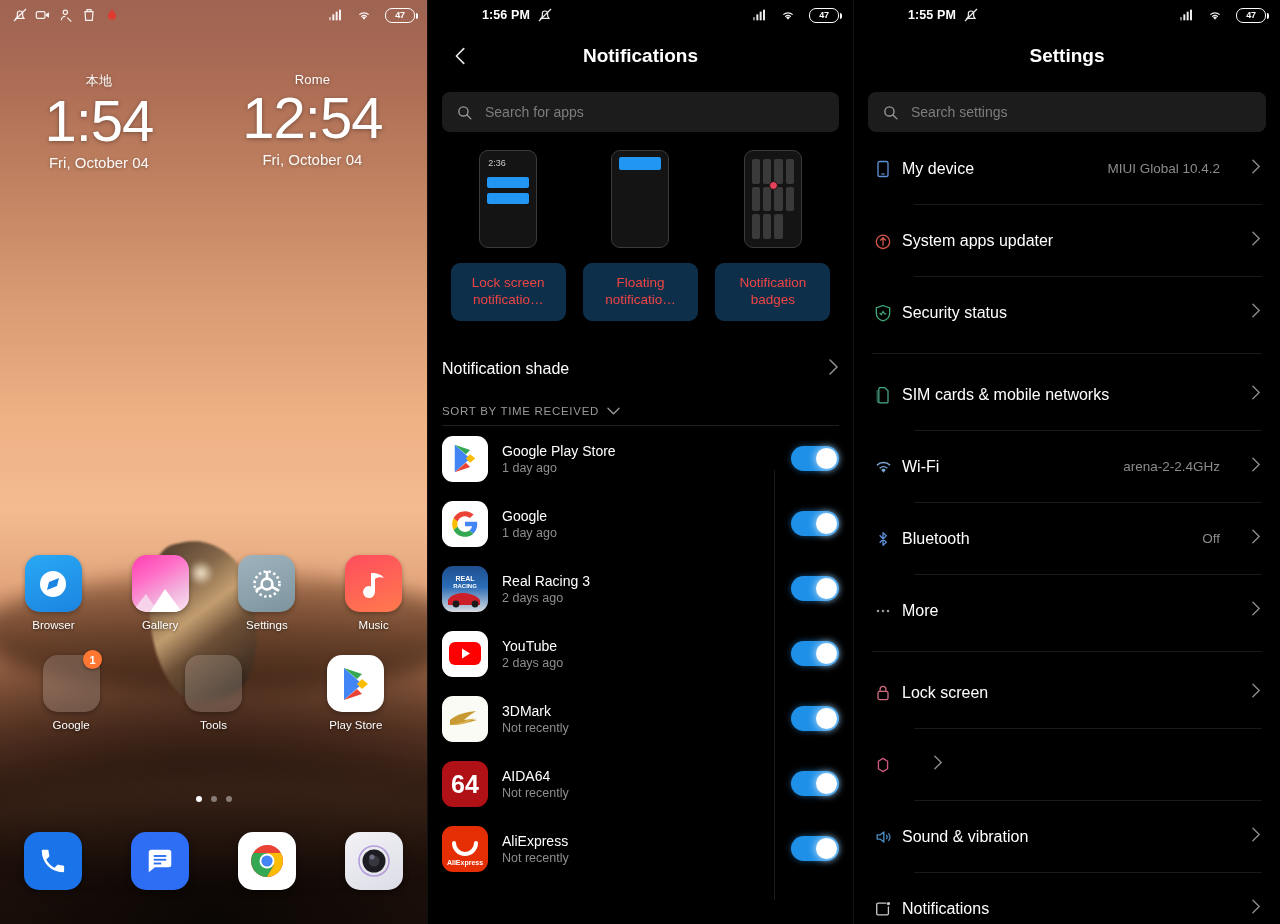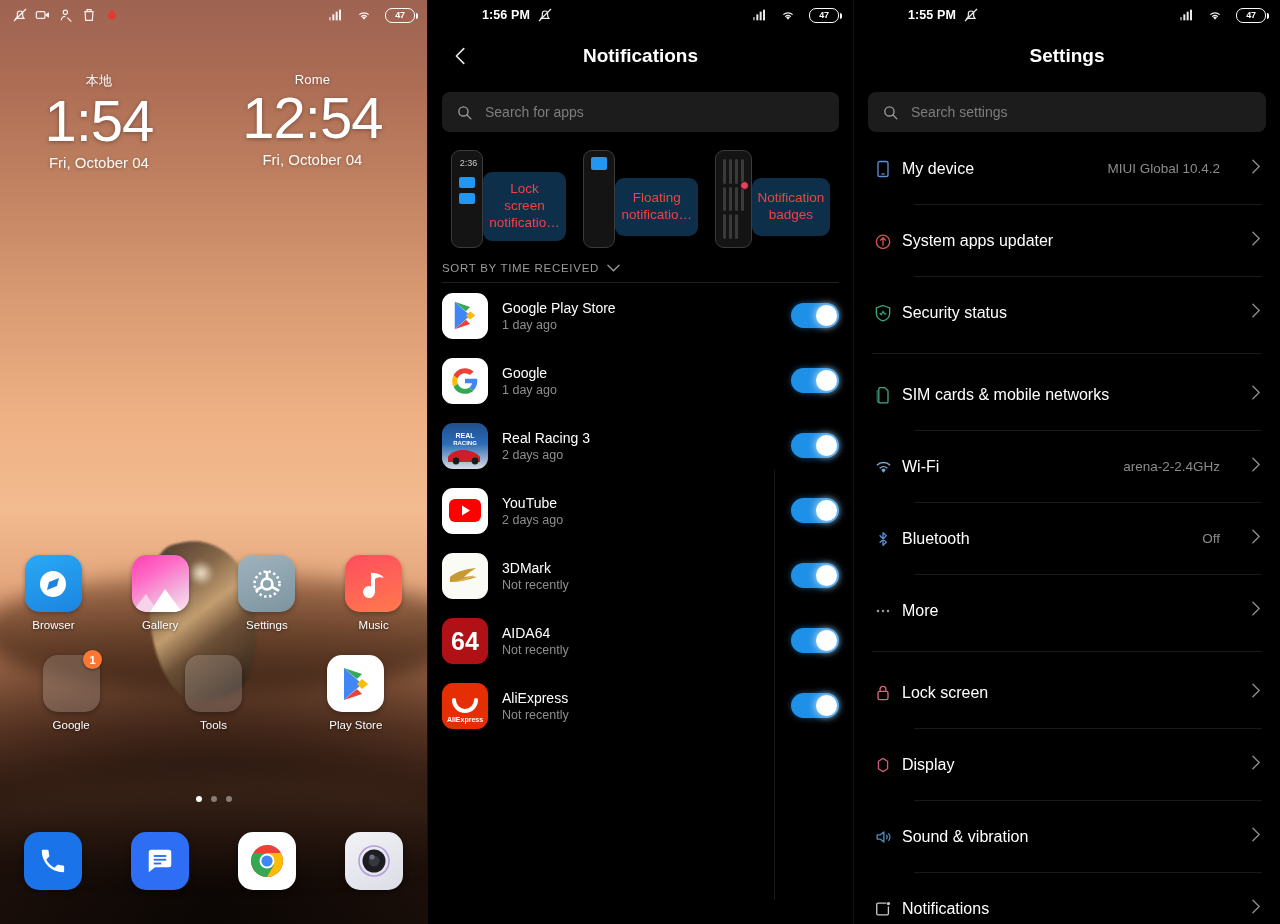--- a/index.html
+++ b/index.html
@@ -105,21 +105,21 @@
   .titlebar { height:52px; display:flex; align-items:center; position:relative; }
   .back-btn { position:absolute; left:18px; top:50%; transform:translateY(-50%);
     width:30px; height:30px; display:flex; align-items:center; justify-content:center; }
   .title { flex:1; text-align:center; color:#fff; font-size:19px; font-weight:700; }
   .searchbar { margin:10px 14px 0; height:40px; background:#1c1c1c; border-radius:8px;
     display:flex; align-items:center; padding:4px 14px; gap:12px; }
   .searchbar .ph { color:#7d7d7d; font-size:14px; }
 
   
   .previews { display:flex; justify-content:space-around; margin-top:18px; padding:0 14px; }
-  .prev { width:115px; display:flex; flex-direction:row; align-items:center; }
+  .prev { width:115px; display:flex; flex-direction:column; align-items:center; }
   .phone-mock { width:58px; height:98px; border:1.2px solid #3b3b3b; border-radius:9px;
     background:#141414; position:relative; overflow:hidden; }
   .pm-time { position:absolute; top:7px; left:8px; font-size:9px; color:#c9c9c9; }
   .pm-bar { position:absolute; left:7px; right:7px; height:11px; background:#2196f3;
     border-radius:2px; }
   .pm-grid { position:absolute; inset:8px 7px; display:grid;
     grid-template-columns:repeat(4,1fr); grid-template-rows:repeat(3,1fr); gap:3px; }
   .pm-grid span { background:#3a3a3a; border-radius:2px; }
   .pm-dot { position:absolute; left:24px; top:30px; width:9px; height:9px;
     border-radius:50%; background:#e8415c; border:1.5px solid #141414; }
@@ -427,20 +427,28 @@
               <span></span>
               <span></span>
               <span style="background:transparent"></span>
           </div>
           <div class="pm-dot"></div>
         </div>
         <div class="chip">Notification badges</div>
       </div>
     </div>
 
+    <div class="row-shade">
+      <span>Notification shade</span>
+      <span class="chev">
+        <svg width="10" height="16" viewBox="0 0 10 16">
+            <path d="M1 1l7 7-7 7" fill="none" stroke="#8d8d8d" stroke-width="1.5" stroke-linecap="round"></path>
+          </svg>
+      </span>
+    </div>
 
     <div class="sortrow">
       <span>SORT BY TIME RECEIVED</span>
       <span>
         <svg width="13" height="8" viewBox="0 0 14 8">
             <path d="M1 1l6 6 6-6" fill="none" stroke="#9a9a9a" stroke-width="1.4" stroke-linecap="round"></path>
           </svg>
       </span>
     </div>
     <div class="hr"></div>
@@ -744,21 +752,20 @@
               </svg>
           </span>
         </div>
         <div class="setdiv"></div>
         <div class="setrow">
           <span class="sicon">
             <svg width="20" height="20" viewBox="0 0 24 24">
                 <path d="M12 4l5.5 3.5v9L12 20l-5.5-3.5v-9z" fill="none" stroke="#d0577c" stroke-width="1.6" stroke-linejoin="round"></path>
               </svg>
           </span>
-          <span class="slabel">Display</span>
           <span class="sval"></span>
           <span class="schev">
             <svg width="9" height="15" viewBox="0 0 10 16">
                 <path d="M1 1l7 7-7 7" fill="none" stroke="#8d8d8d" stroke-width="1.5" stroke-linecap="round"></path>
               </svg>
           </span>
         </div>
         <div class="setdiv"></div>
         <div class="setrow">
           <span class="sicon">

